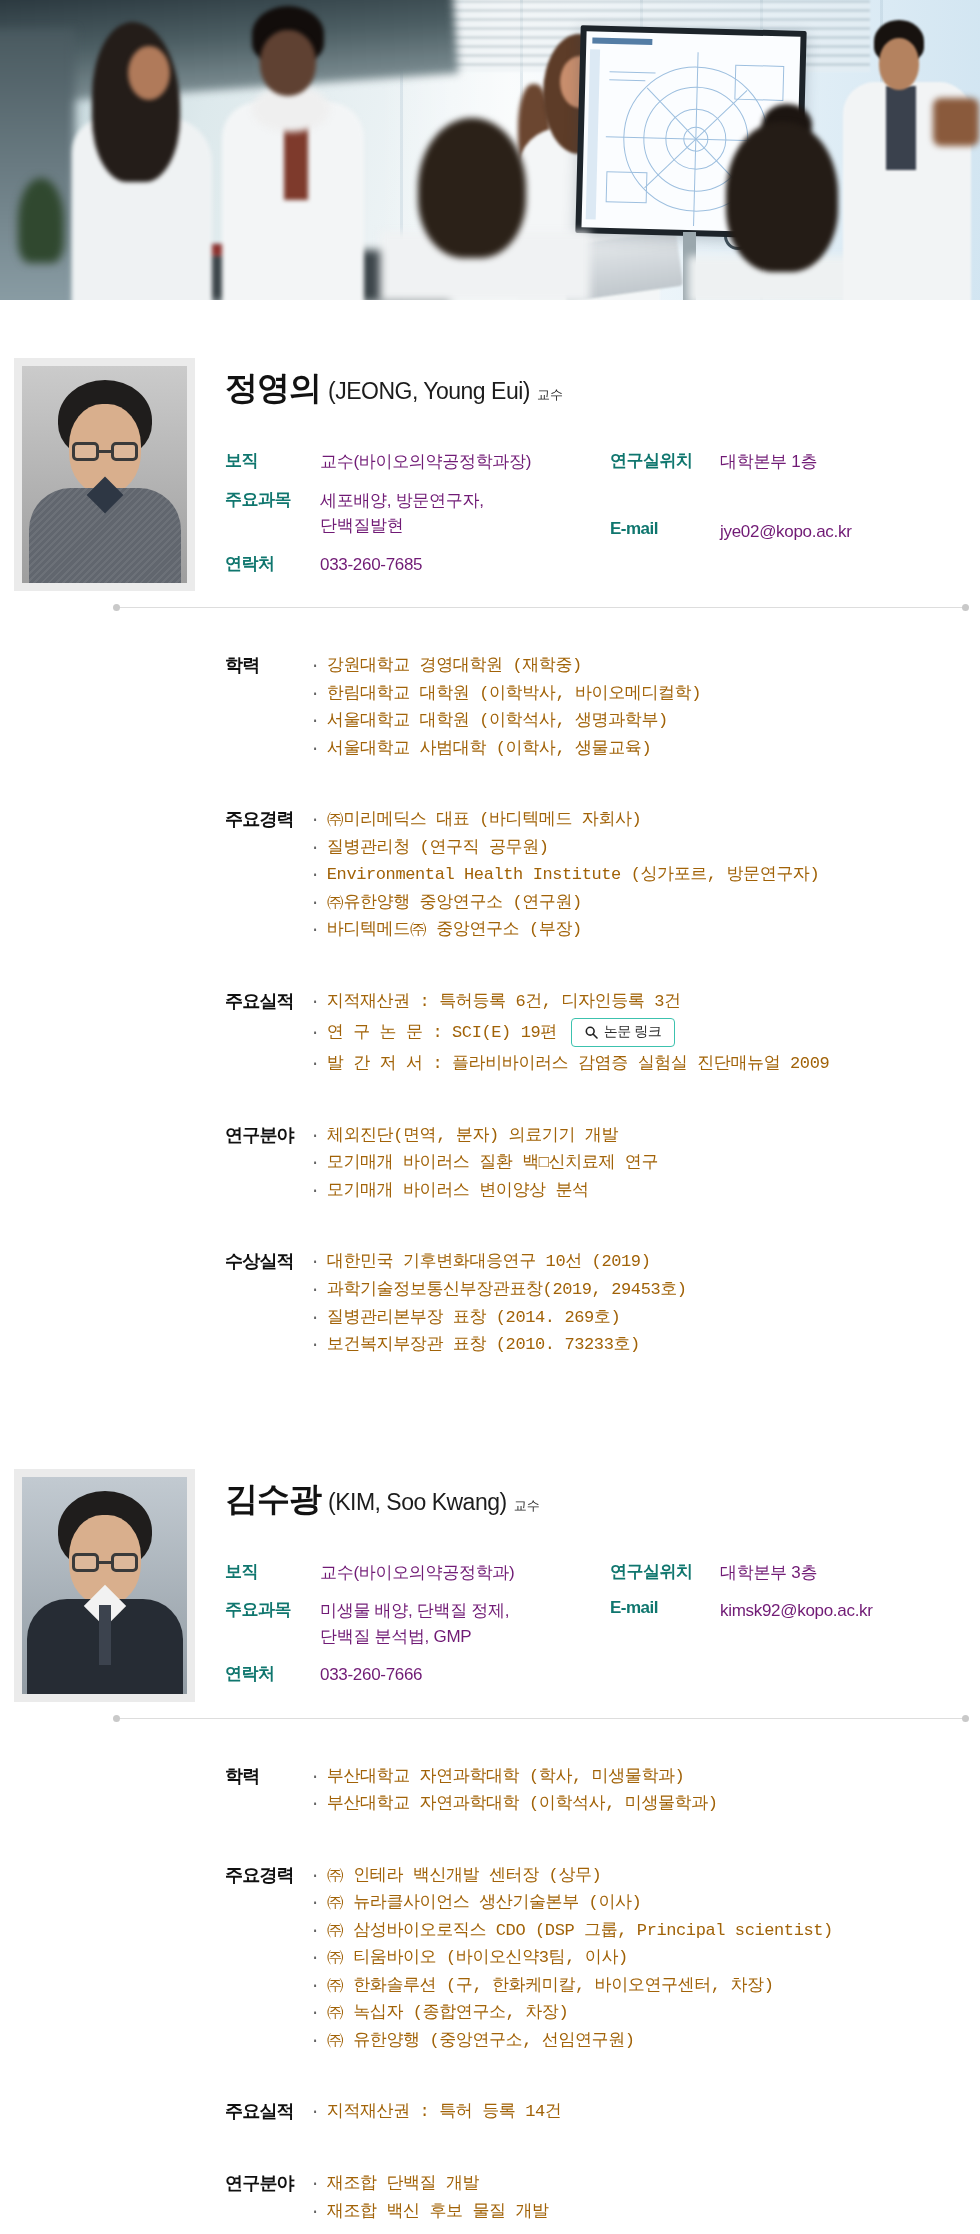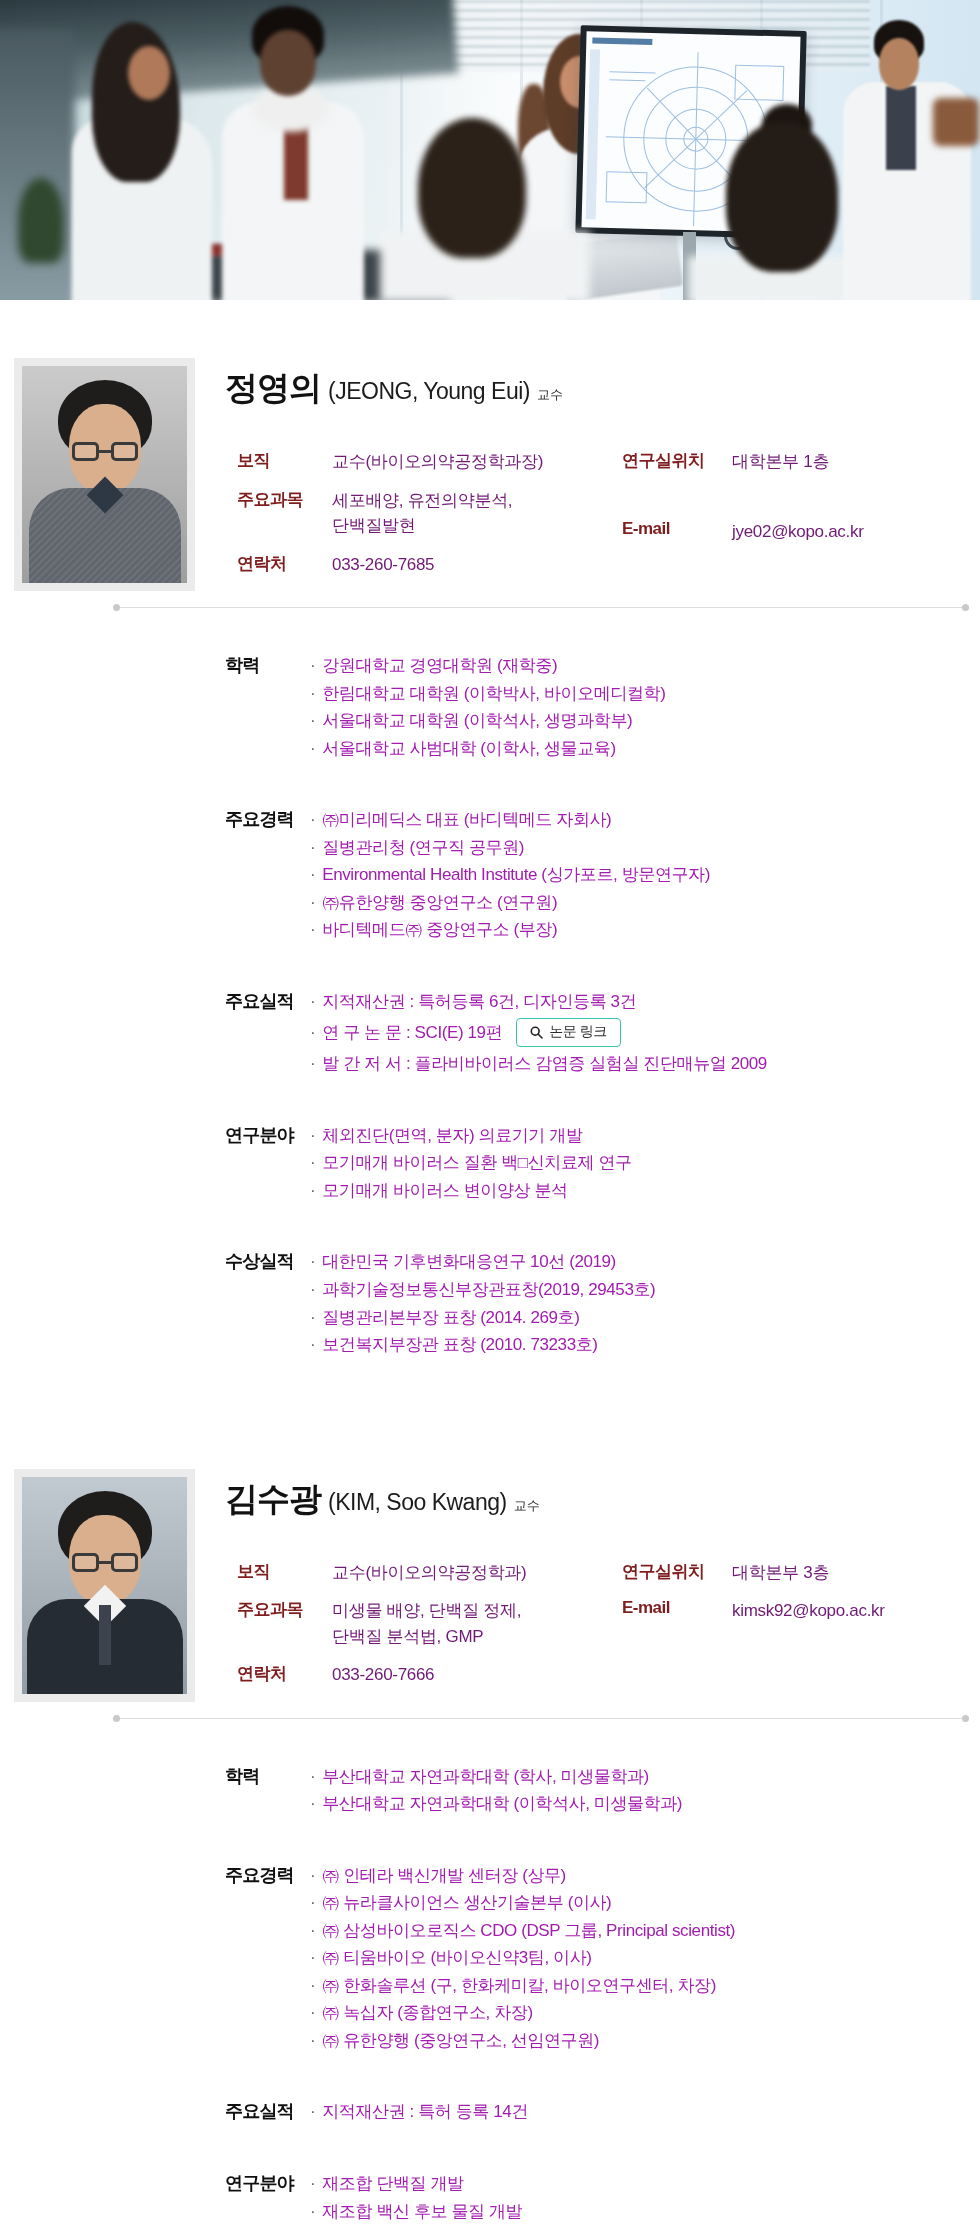--- a/index.html
+++ b/index.html
@@ -83,33 +83,33 @@
   .prof-nameline { white-space:nowrap; }
   .prof-name { font-size:33px; font-weight:700; color:#121212; letter-spacing:-1px; }
   .prof-name-en { font-size:23px; font-weight:400; color:#1c1c1c; margin-left:7px; letter-spacing:-0.5px; }
   .prof-title { font-size:13px; font-weight:400; color:#1c1c1c; margin-left:7px; }
 
   .info { display:flex; margin-top:38px; }
   .info-col.left { width:385px; flex:none; }
   .info-col.right { flex:1; }
   .info-row { display:flex; margin-bottom:13px; }
   .info-row.gap-lg { margin-top:44px; }
-  .info-label { flex:none; font-size:17px; font-weight:700; color:#7f1d1d; letter-spacing:-0.5px;margin-left:12px; }
+  .info-label { flex:none; font-size:17px; font-weight:700; color:#0f766e; letter-spacing:-0.5px; }
   .info-col.left .info-label { width:95px; }
   .info-col.right .info-label { width:110px; }
   .info-value { font-size:17px; color:#701a75; letter-spacing:-0.3px; line-height:1.5; }
 
   .divider { position:relative; height:1px; background:#ddd; width:852px; margin:16px 0 44px 101px; }
   .divider::before,.divider::after { content:""; position:absolute; top:-3px; width:7px; height:7px; border-radius:50%; background:#c9c9c9; }
   .divider::before { left:-2px; } .divider::after { right:-2px; }
 
   .section { display:flex; margin-left:211px; margin-bottom:44px; }
   .section-label { flex:none; width:85px; font-size:18px; font-weight:700; color:#101010; letter-spacing:-0.8px; line-height:1.55; }
   .section-items { flex:1; }
-  .item { font-size:17px; color:#a21caf; letter-spacing:-0.4px; line-height:1.62; }
+  .item { font-size:17px; color:#a16207; letter-spacing:-0.4px; line-height:1.62;font-family:Liberation Mono, monospace; }
   .item::before { content:"·"; margin-right:7px; color:#646464; }
   .item-row { display:flex; align-items:center; gap:14px; padding:3px 0; }
   .item-row .item { flex:none; }
 
   .paper-link { display:inline-flex; align-items:center; gap:6px; background:#fff;
     border:1px solid #3cc2ae; border-radius:4px; padding:4px 13px 5px; font-size:14px; color:#2b2b2b;
     font-family:inherit; letter-spacing:-0.5px; cursor:pointer; }
   .paper-link svg { display:block; }
 </style>
 </head>
@@ -195,21 +195,21 @@
         </div>
         <div class="info">
           <div class="info-col left">
             <div class="info-row">
               <div class="info-label">보직</div>
               <div class="info-value">교수(바이오의약공정학과장)</div>
             </div>
             <div class="info-row">
               <div class="info-label">주요과목</div>
               <div class="info-value">
-                <div>세포배양, 유전의약분석,</div>
+                <div>세포배양, 방문연구자,</div>
                 <div>단백질발현</div>
               </div>
             </div>
             <div class="info-row">
               <div class="info-label">연락처</div>
               <div class="info-value">033-260-7685</div>
             </div>
           </div>
           <div class="info-col right">
             <div class="info-row">

